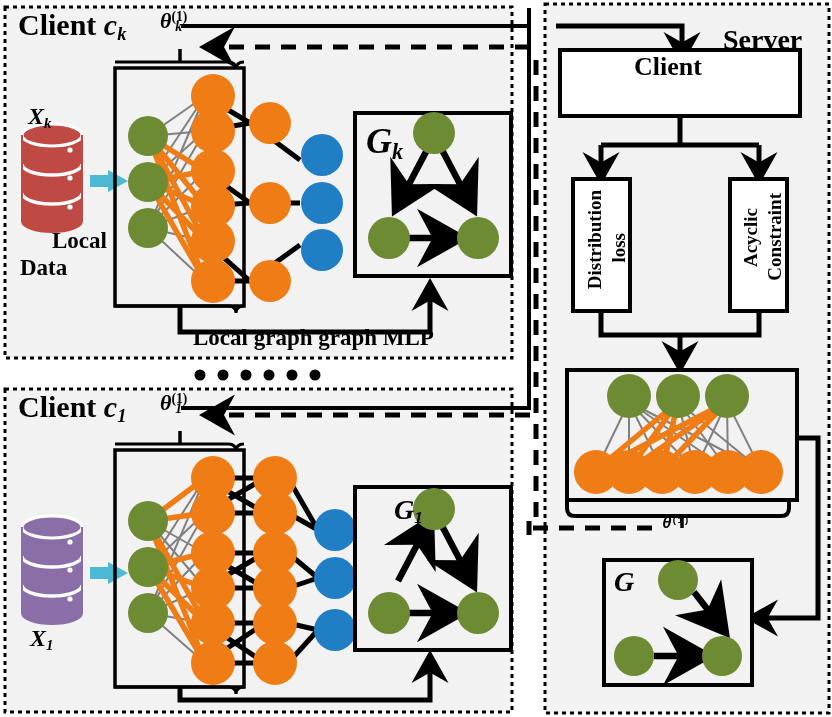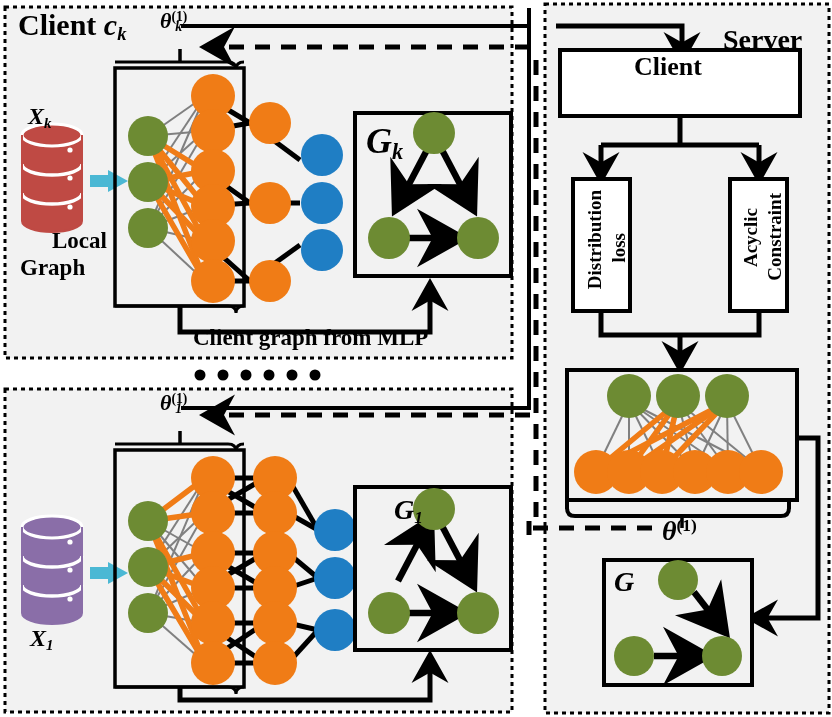--- a/index.html
+++ b/index.html
@@ -387,28 +387,31 @@
 
 <div class="lbl" style="left:160px;top:8px;font-size:22px;">
   <span class="ital">θ</span><span class="sup">(1)</span><span class="sub" style="margin-left:-12px;">k</span>
 </div>
 
 <div class="lbl" style="left:28px;top:103px;font-size:24px;">
   <span class="ital">X</span><span class="sub">k</span>
 </div>
 
 <div class="lbl" style="left:18px;top:228px;font-size:23px;margin-left:34px;">Local</div>
-<div class="lbl" style="left:20px;top:255px;font-size:23px;">Graph</div>
+<div class="lbl" style="left:20px;top:255px;font-size:23px;">Data</div>
 
 <div class="lbl" style="left:366px;top:120px;font-size:36px;">
   <span class="ital">G</span><span class="sub">k</span>
 </div>
 
-<div class="lbl" style="left:193px;top:325px;font-size:23px;">Client graph from MLP</div>
-
+<div class="lbl" style="left:193px;top:325px;font-size:23px;">Local graph graph MLP</div>
+
+<div class="lbl" style="left:18px;top:390px;font-size:30px;">
+  <span>Client </span><span class="ital">c</span><span class="sub">1</span>
+</div>
 
 <div class="lbl" style="left:160px;top:390px;font-size:22px;">
   <span class="ital">θ</span><span class="sup">(1)</span><span class="sub" style="margin-left:-12px;">1</span>
 </div>
 
 <div class="lbl" style="left:30px;top:625px;font-size:24px;">
   <span class="ital">X</span><span class="sub">1</span>
 </div>
 
 <div class="lbl" style="left:366px;top:494px;font-size:28px;margin-left:28px;">
@@ -418,21 +421,21 @@
 <div class="lbl" style="left:723px;top:8px;font-size:28px;margin-top:16px;">Server</div>
 
 <div class="lbl" style="left:634px;top:52px;font-size:26px;">Client</div>
 
 <div class="lbl vert" style="left:584px;top:190px;font-size:19px;">Distribution</div>
 <div class="lbl vert" style="left:608px;top:233px;font-size:19px;">loss</div>
 
 <div class="lbl vert" style="left:740px;top:208px;font-size:19px;">Acyclic</div>
 <div class="lbl vert" style="left:764px;top:193px;font-size:19px;">Constraint</div>
 
-<div class="lbl" style="left:662px;top:515px;font-size:28px;">
+<div class="lbl" style="left:662px;top:515px;font-size:16px;font-family:Liberation Mono, monospace;">
   <span class="ital">θ</span><span class="sup">(1)</span>
 </div>
 
 <div class="lbl" style="left:614px;top:566px;font-size:28px;">
   <span class="ital">G</span>
 </div>
 
 
 </div>
 

